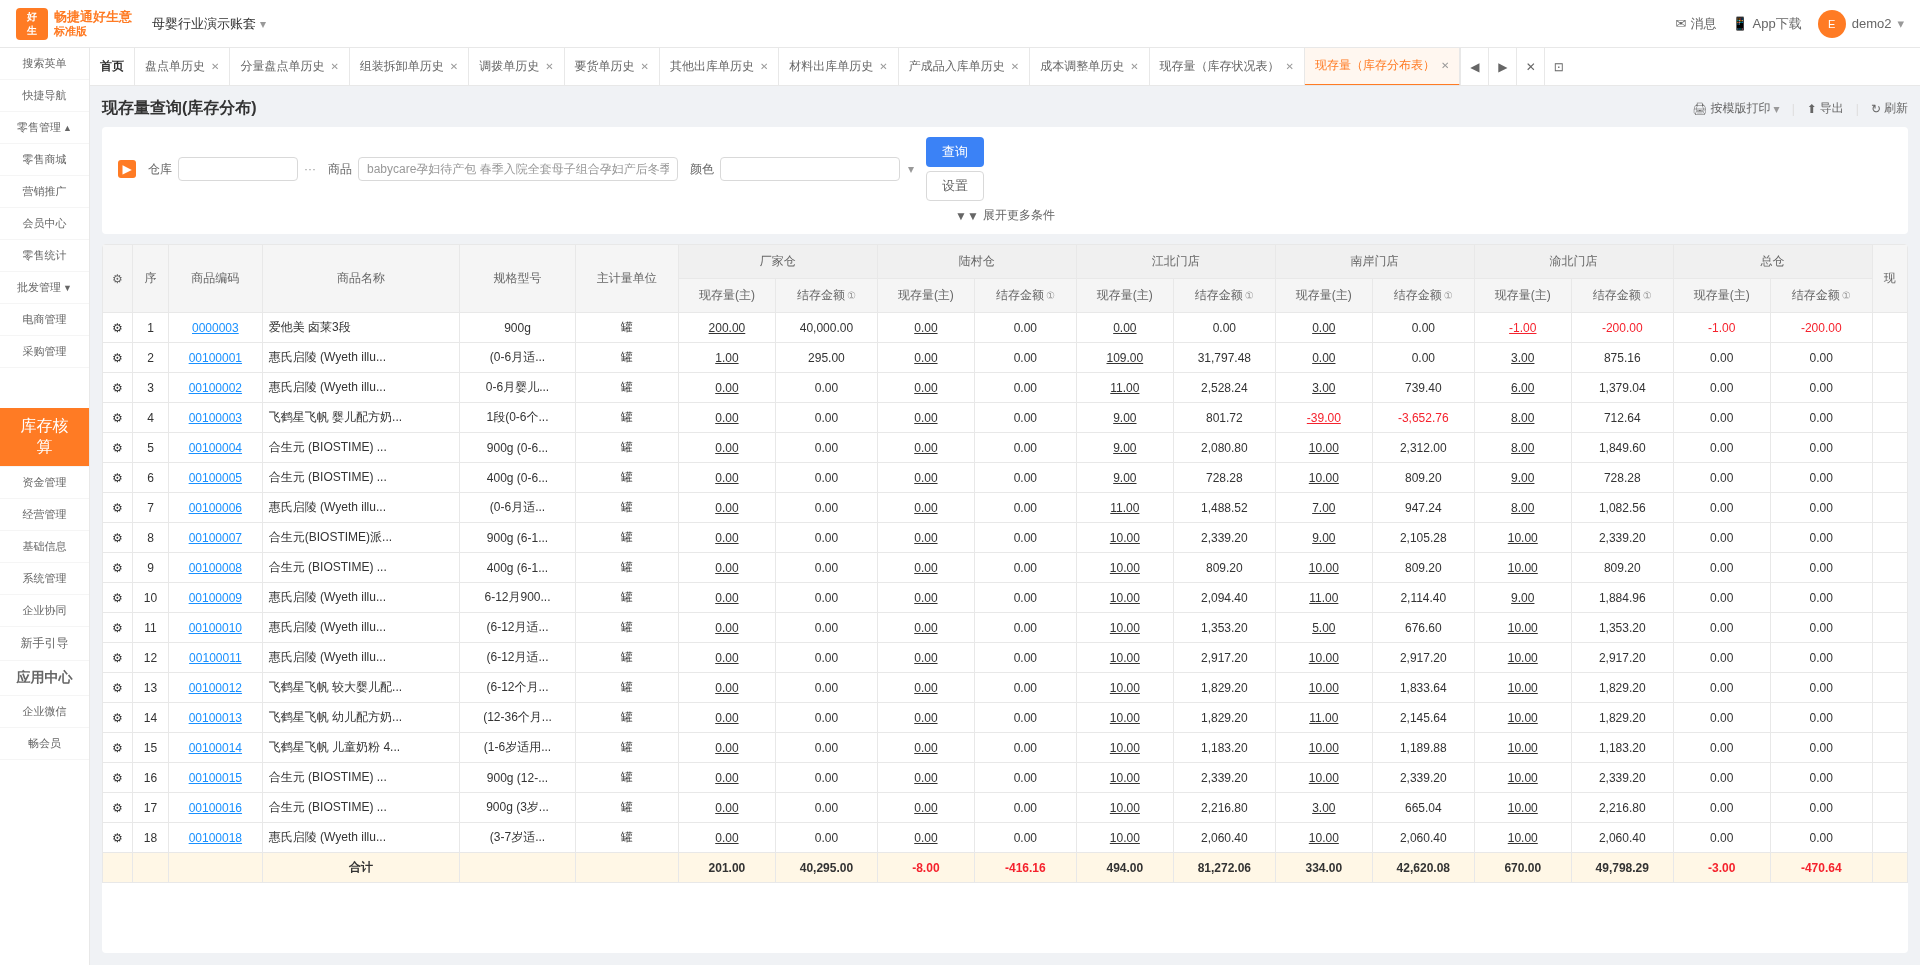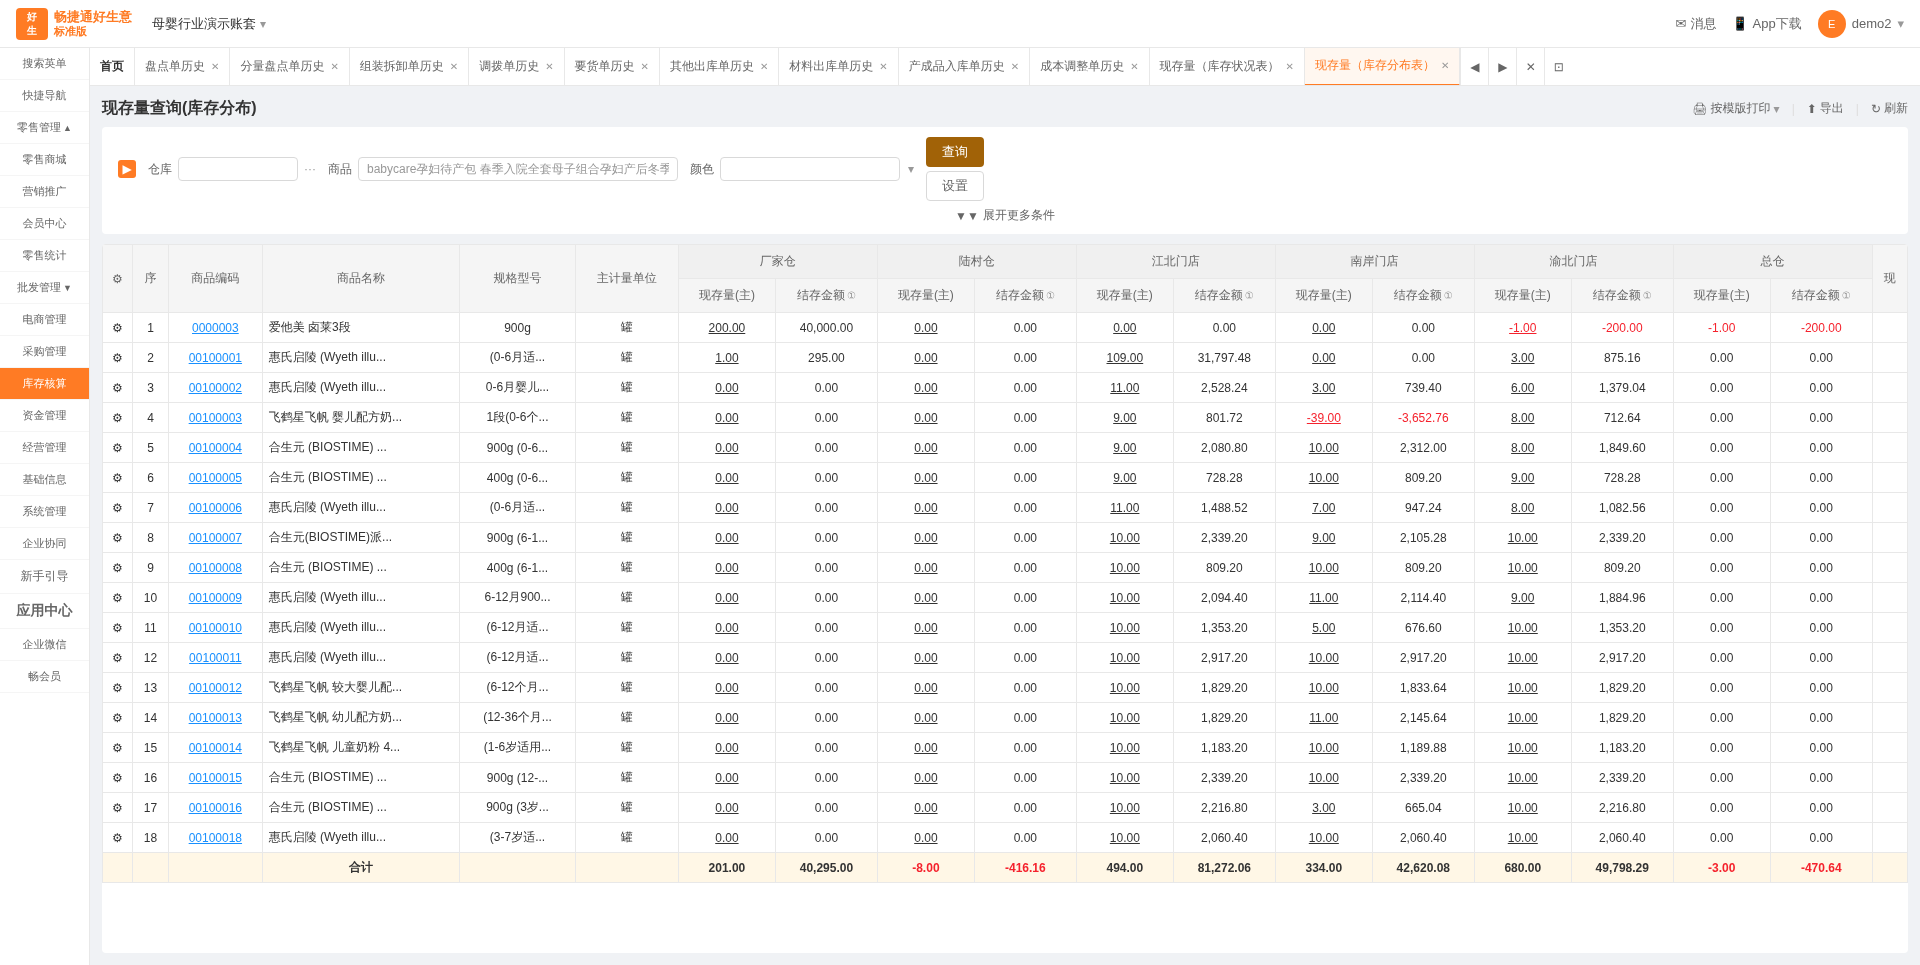--- a/index.html
+++ b/index.html
@@ -44,21 +44,21 @@
     .search-area { background: #fff; padding: 10px 16px; border-radius: 4px; margin-bottom: 10px; }
     .search-row { display: flex; align-items: center; gap: 12px; }
     .search-field { display: flex; align-items: center; gap: 6px; }
     .search-label { color: #666; white-space: nowrap; font-size: 12px; }
     .search-input { border: 1px solid #d9d9d9; border-radius: 4px; padding: 4px 8px; font-size: 12px; color: #333; min-width: 80px; }
     .search-input-long { min-width: 320px; color: #999; border: 1px solid #d9d9d9; border-radius: 4px; padding: 4px 8px; font-size: 12px; }
     .search-input-color { min-width: 180px; border: 1px solid #d9d9d9; border-radius: 4px; padding: 4px 8px; font-size: 12px; }
     .dots-btn { color: #999; cursor: pointer; }
     .expand-row { text-align: center; margin-top: 6px; }
     .expand-btn { color: #666; cursor: pointer; font-size: 12px; display: inline-flex; align-items: center; gap: 4px; }
-    .query-btn { background: #a16207; color: white; border: none; padding: 6px 16px; border-radius: 4px; cursor: pointer; font-size: 13px; }
+    .query-btn { background: #3b82f6; color: white; border: none; padding: 6px 16px; border-radius: 4px; cursor: pointer; font-size: 13px; }
     .settings-btn { background: white; color: #666; border: 1px solid #d9d9d9; padding: 5px 12px; border-radius: 4px; cursor: pointer; font-size: 13px; }
     .right-btns { display: flex; flex-direction: column; gap: 4px; }
     
     
     .table-container { flex: 1; overflow: auto; background: #fff; border-radius: 4px; }
     table { width: 100%; border-collapse: collapse; font-size: 12px; min-width: 1600px; }
     thead tr { background: #f5f5f5; }
     th { padding: 8px 6px; text-align: center; border: 1px solid #e8e8e8; font-weight: normal; color: #666; white-space: nowrap; position: sticky; top: 0; background: #f5f5f5; z-index: 10; }
     td { padding: 6px; text-align: center; border: 1px solid #e8e8e8; color: #333; white-space: nowrap; }
     .th-group { background: #f0f0f0; }
@@ -112,21 +112,21 @@
     <div class="sidebar-item" style="font-size:11px;padding:8px 4px;">搜索英单</div>
     <div class="sidebar-item" style="font-size:11px;padding:8px 4px;">快捷导航</div>
     <div class="sidebar-item has-arrow" style="font-size:11px;padding:8px 4px;">零售管理 <span style="font-size:9px;">▲</span></div>
     <div class="sidebar-item" style="font-size:11px;padding:8px 4px;color:#666;">零售商城</div>
     <div class="sidebar-item" style="font-size:11px;padding:8px 0;">营销推广</div>
     <div class="sidebar-item" style="font-size:11px;padding:8px 4px;">会员中心</div>
     <div class="sidebar-item" style="font-size:11px;padding:8px 4px;">零售统计</div>
     <div class="sidebar-item has-arrow" style="font-size:11px;padding:8px 4px;">批发管理 <span style="font-size:9px;">▼</span></div>
     <div class="sidebar-item" style="font-size:11px;padding:8px 4px;">电商管理</div>
     <div class="sidebar-item" style="font-size:11px;padding:8px 4px;">采购管理</div>
-    <div class="sidebar-item active" style="font-size:11px;padding:8px 16px;">库存核算</div>
+    <div class="sidebar-item active" style="font-size:16px;padding:8px 16px;margin-top:40px;">库存核算</div>
     <div class="sidebar-item" style="font-size:11px;padding:8px 4px;">资金管理</div>
     <div class="sidebar-item" style="font-size:11px;padding:8px 4px;">经营管理</div>
     <div class="sidebar-item" style="font-size:11px;padding:8px 4px;">基础信息</div>
     <div class="sidebar-item" style="font-size:11px;padding:8px 4px;">系统管理</div>
     <div class="sidebar-item" style="font-size:11px;padding:8px 4px;">企业协同</div>
     <div class="sidebar-item" style="font-size:12px;padding:8px 4px;">新手引导</div>
     <div class="sidebar-item" style="font-size:14px;padding:8px 4px;font-weight:bold;">应用中心</div>
     <div class="sidebar-item" style="font-size:11px;padding:8px 4px;">企业微信</div>
     <div class="sidebar-item" style="font-size:11px;padding:8px 4px;">畅会员</div>
   </div>
@@ -662,21 +662,21 @@
                 <td></td>
                 <td></td>
                 <td><span>201.00</span></td>
                 <td><span>40,295.00</span></td>
                 <td><span style="color:#f5222d;">-8.00</span></td>
                 <td><span style="color:#f5222d;">-416.16</span></td>
                 <td><span>494.00</span></td>
                 <td><span>81,272.06</span></td>
                 <td><span>334.00</span></td>
                 <td><span>42,620.08</span></td>
-                <td><span>680.00</span></td>
+                <td><span>670.00</span></td>
                 <td><span>49,798.29</span></td>
                 <td><span style="color:#f5222d;">-3.00</span></td>
                 <td><span style="color:#f5222d;">-470.64</span></td>
                 <td></td>
               </tr>
             </tfoot>
         </table>
       </div>
 
     </div>

